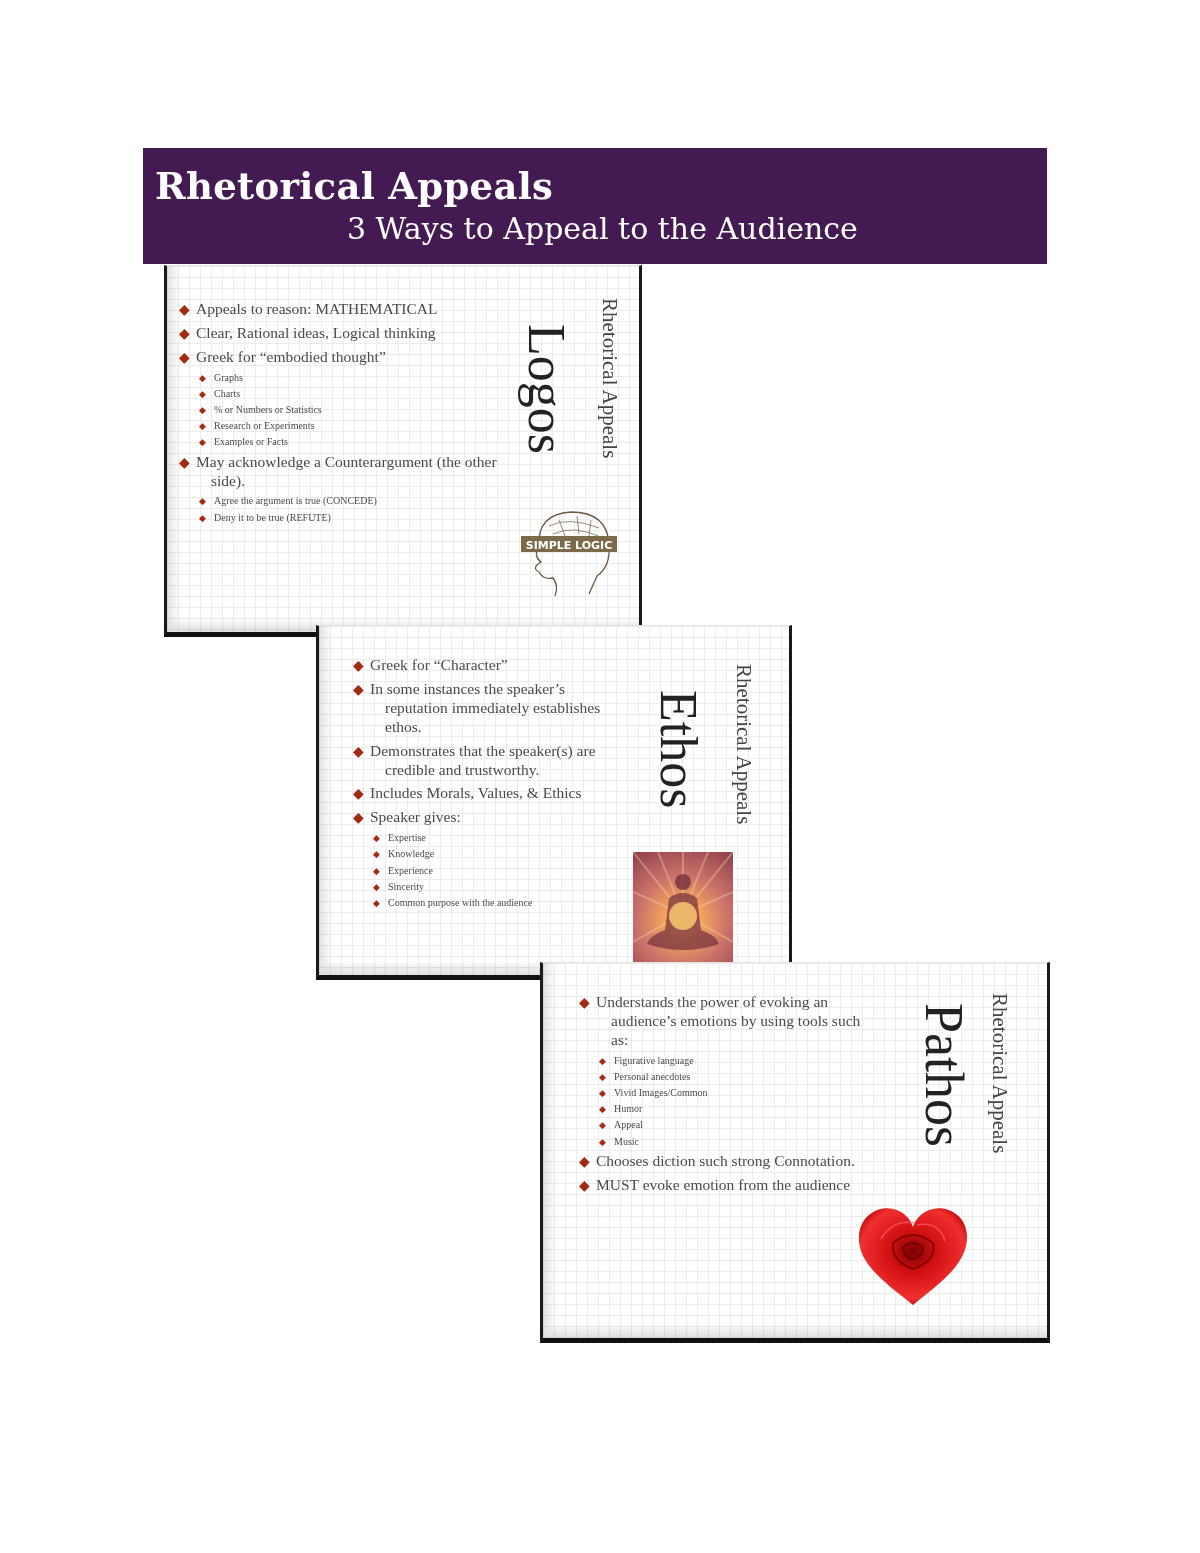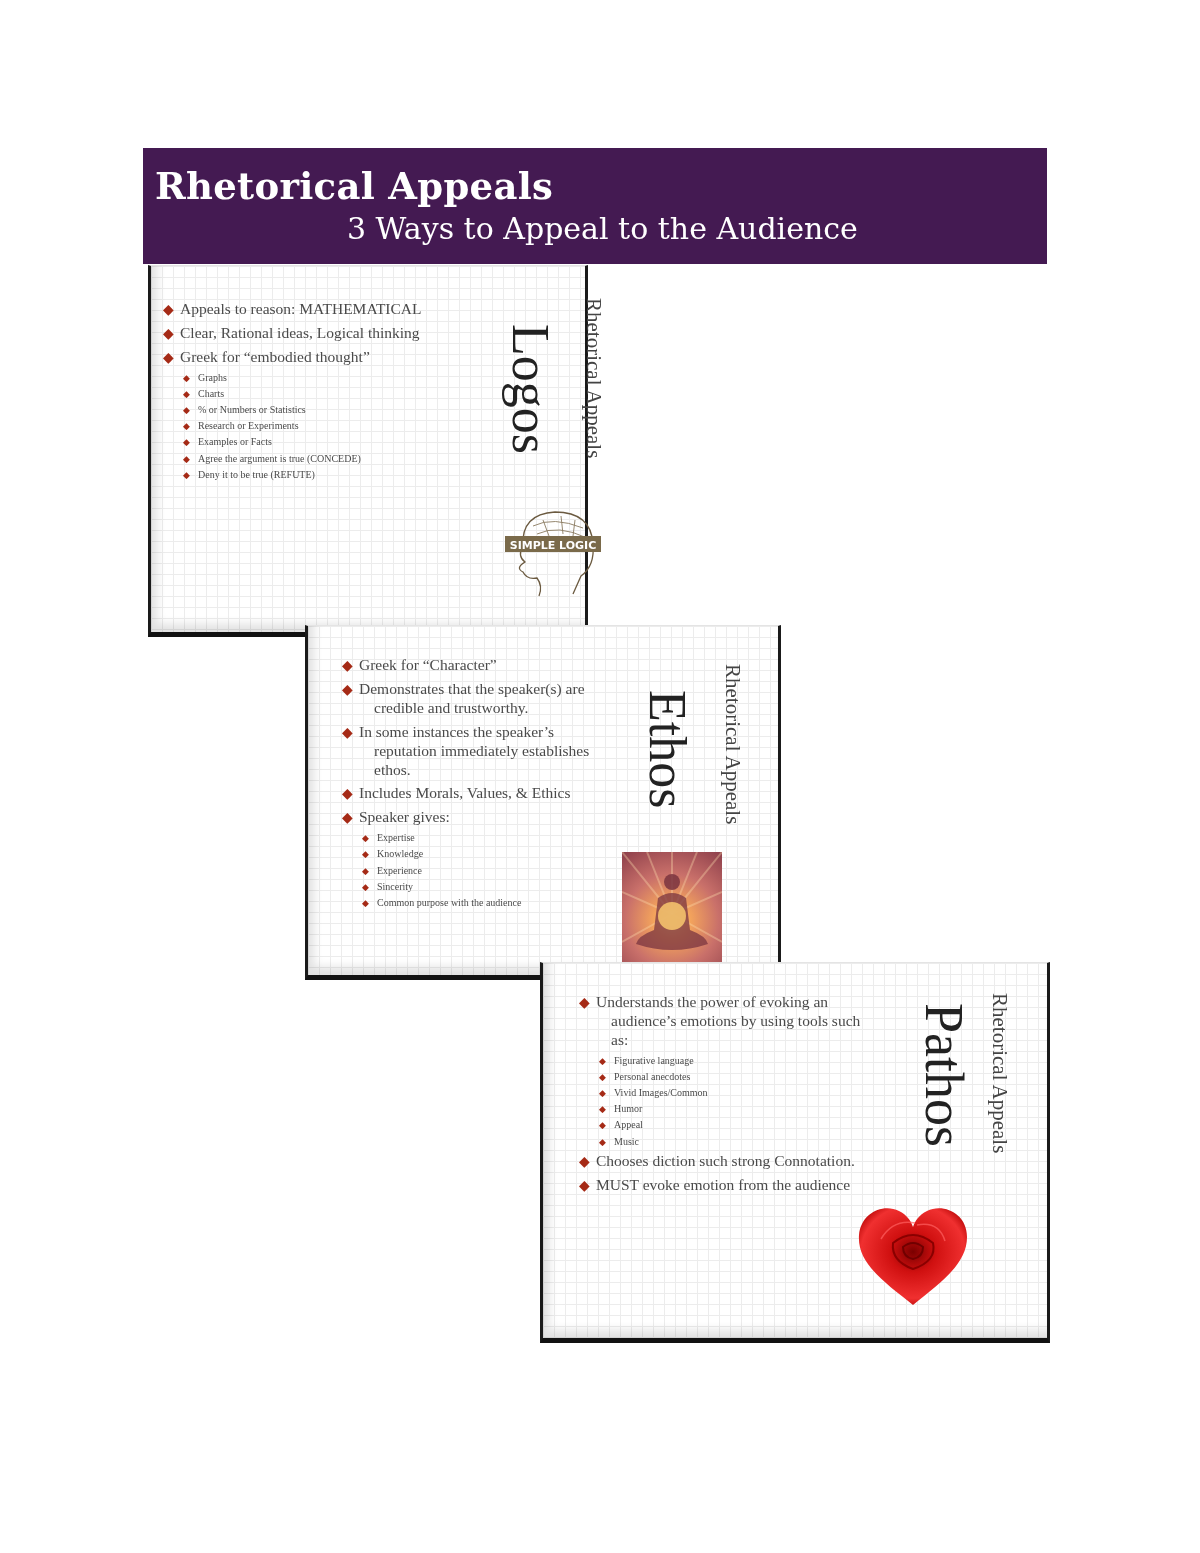--- a/index.html
+++ b/index.html
@@ -47,28 +47,28 @@
     .vtitle {
       position: absolute; writing-mode: vertical-rl; color: #222222;
       font-family: "Liberation Serif", serif; white-space: nowrap;
     }
     .vsub {
       position: absolute; writing-mode: vertical-rl; color: #444444;
       font-family: "Liberation Serif", serif; font-size: 21px; white-space: nowrap;
     }
 
     
-    #card-logos { left: 148px; top: 265px; width: 440px; height: 372px; }
+    #card-logos { left: 164px; top: 265px; width: 478px; height: 372px; }
     #card-logos ul { left: 28px; top: 34px; width: 320px; }
     #card-logos .vtitle { left: 350px; top: 58px; font-size: 52px; }
     #card-logos .vsub { left: 430px; top: 32px; }
     .logic-img { position: absolute; left: 352px; top: 240px; width: 100px; height: 92px; }
 
     
-    #card-ethos { left: 305px; top: 625px; width: 476px; height: 355px; padding-left: 8px; }
+    #card-ethos { left: 316px; top: 625px; width: 476px; height: 355px; padding-left: 8px; }
     #card-ethos ul { left: 50px; top: 30px; width: 260px; }
     #card-ethos .vtitle { left: 330px; top: 64px; font-size: 52px; }
     #card-ethos .vsub { left: 412px; top: 38px; }
     .meditate-img {
       position: absolute; left: 314px; top: 226px; width: 100px; height: 114px;
       background: radial-gradient(circle at 50% 60%, #ffd27a 0%, #f3a35c 22%, #c9706a 55%, #8c3e4a 100%);
       overflow: hidden;
     }
 
     
@@ -89,38 +89,39 @@
 <div class="card" id="card-logos">
   <ul>
     <li class="lvl1"><span class="dia">◆</span><span>Appeals to reason:  MATHEMATICAL</span></li>
     <li class="lvl1"><span class="dia">◆</span><span>Clear, Rational ideas, Logical thinking</span></li>
     <li class="lvl1"><span class="dia">◆</span><span>Greek for “embodied thought”</span></li>
     <li class="lvl2"><span class="dia">◆</span><span>Graphs</span></li>
     <li class="lvl2"><span class="dia">◆</span><span>Charts</span></li>
     <li class="lvl2"><span class="dia">◆</span><span>% or Numbers or Statistics</span></li>
     <li class="lvl2"><span class="dia">◆</span><span>Research or Experiments</span></li>
     <li class="lvl2"><span class="dia">◆</span><span>Examples or Facts</span></li>
+    <li class="lvl1"><span class="dia">◆</span><span>May acknowledge a Counterargument (the other side).</span></li>
     <li class="lvl2"><span class="dia">◆</span><span>Agree the argument is true (CONCEDE)</span></li>
     <li class="lvl2"><span class="dia">◆</span><span>Deny it to be true (REFUTE)</span></li>
   </ul>
   <div class="vtitle">Logos</div>
   <div class="vsub">Rhetorical Appeals</div>
   <svg class="logic-img" viewBox="0 0 100 92">
     <path d="M20 40 Q18 8 52 6 Q88 6 90 38 Q92 60 78 70 L70 88 M20 40 Q14 50 22 56 Q12 62 20 66 Q24 74 34 72 Q40 80 36 90" fill="none" stroke="#6b5a40" stroke-width="1.3"></path>
     <path d="M30 20 Q50 10 80 22 M34 28 Q55 18 84 32 M40 14 L46 30 M58 10 L60 28 M72 14 L70 30" fill="none" stroke="#8a7a60" stroke-width="0.9"></path>
     <rect x="2" y="30" width="96" height="16" fill="#7a6a4a"></rect>
     <text x="50" y="42.5" text-anchor="middle" font-family="DejaVu Sans" font-weight="bold" font-size="11" fill="#ffffff">SIMPLE LOGIC</text>
   </svg>
 </div>
 
 <div class="card" id="card-ethos">
   <ul>
     <li class="lvl1"><span class="dia">◆</span><span>Greek for “Character”</span></li>
+    <li class="lvl1"><span class="dia">◆</span><span>In some instances the speaker’s reputation immediately establishes ethos.</span></li>
     <li class="lvl1"><span class="dia">◆</span><span>Demonstrates that the speaker(s) are credible and trustworthy.</span></li>
-    <li class="lvl1"><span class="dia">◆</span><span>In some instances the speaker’s reputation immediately establishes ethos.</span></li>
     <li class="lvl1"><span class="dia">◆</span><span>Includes Morals, Values, &amp; Ethics</span></li>
     <li class="lvl1"><span class="dia">◆</span><span>Speaker gives:</span></li>
     <li class="lvl2"><span class="dia">◆</span><span>Expertise</span></li>
     <li class="lvl2"><span class="dia">◆</span><span>Knowledge</span></li>
     <li class="lvl2"><span class="dia">◆</span><span>Experience</span></li>
     <li class="lvl2"><span class="dia">◆</span><span>Sincerity</span></li>
     <li class="lvl2"><span class="dia">◆</span><span>Common purpose with the audience</span></li>
   </ul>
   <div class="vtitle">Ethos</div>
   <div class="vsub">Rhetorical Appeals</div>

